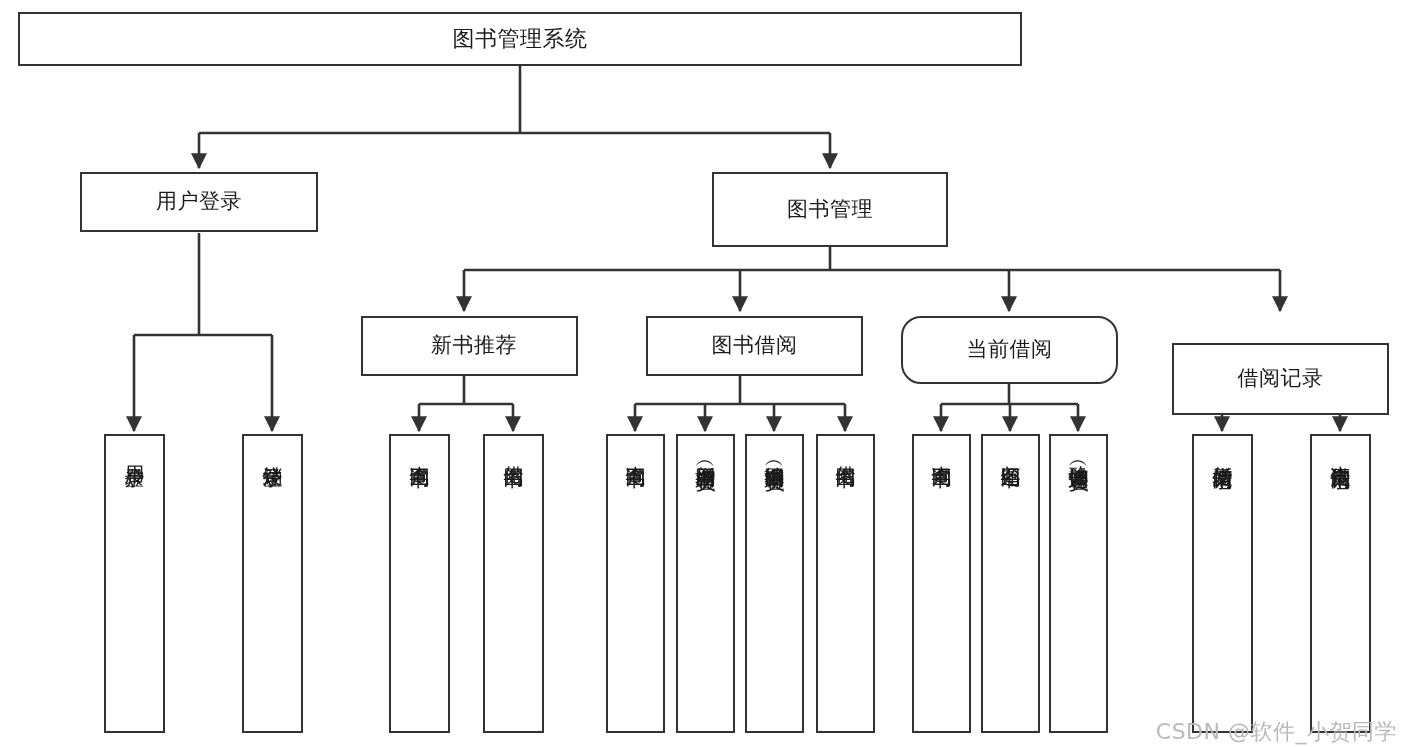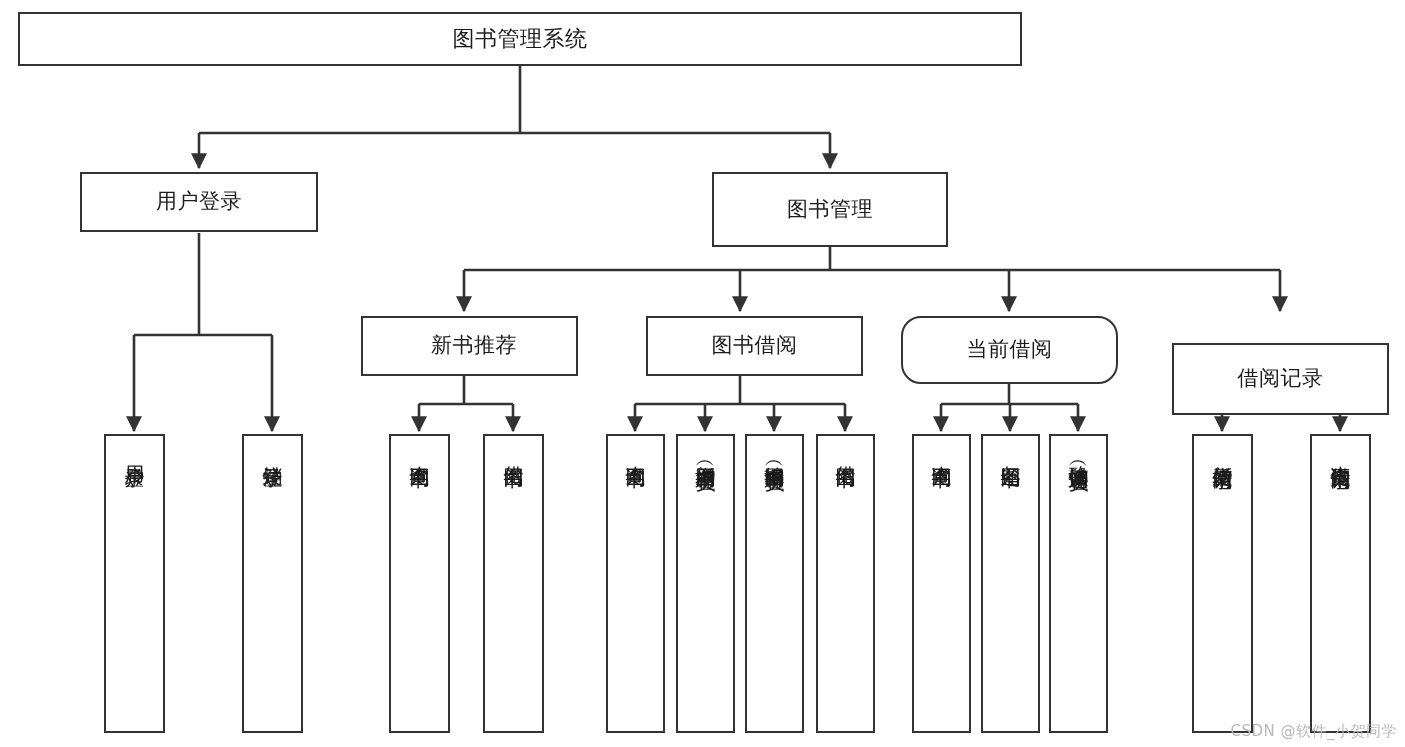--- a/index.html
+++ b/index.html
@@ -57,22 +57,22 @@
   .vtext {
     writing-mode: vertical-rl;
     text-orientation: upright;
     -webkit-writing-mode: vertical-rl;
     white-space: nowrap;
     letter-spacing: 1px;
   }
   #watermark {
     position: absolute;
     right: 8px;
-    bottom: 6px;
-    font-size: 15px;
+    bottom: 0;
+    font-size: 22px;
     color: #b9b9b9;
     white-space: nowrap;
     z-index: 5;
     letter-spacing: 0.5px;
   }
 </style>
 </head>
 <body>
 
 <div id="diagram-root">

